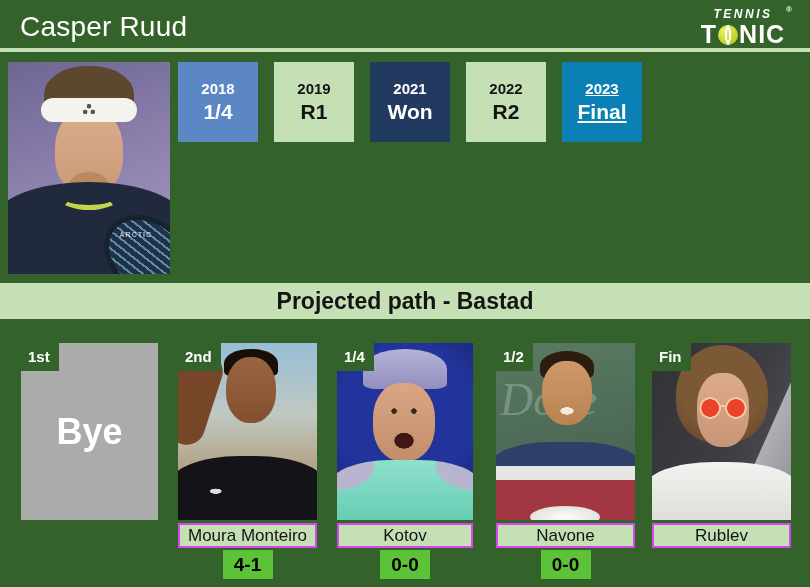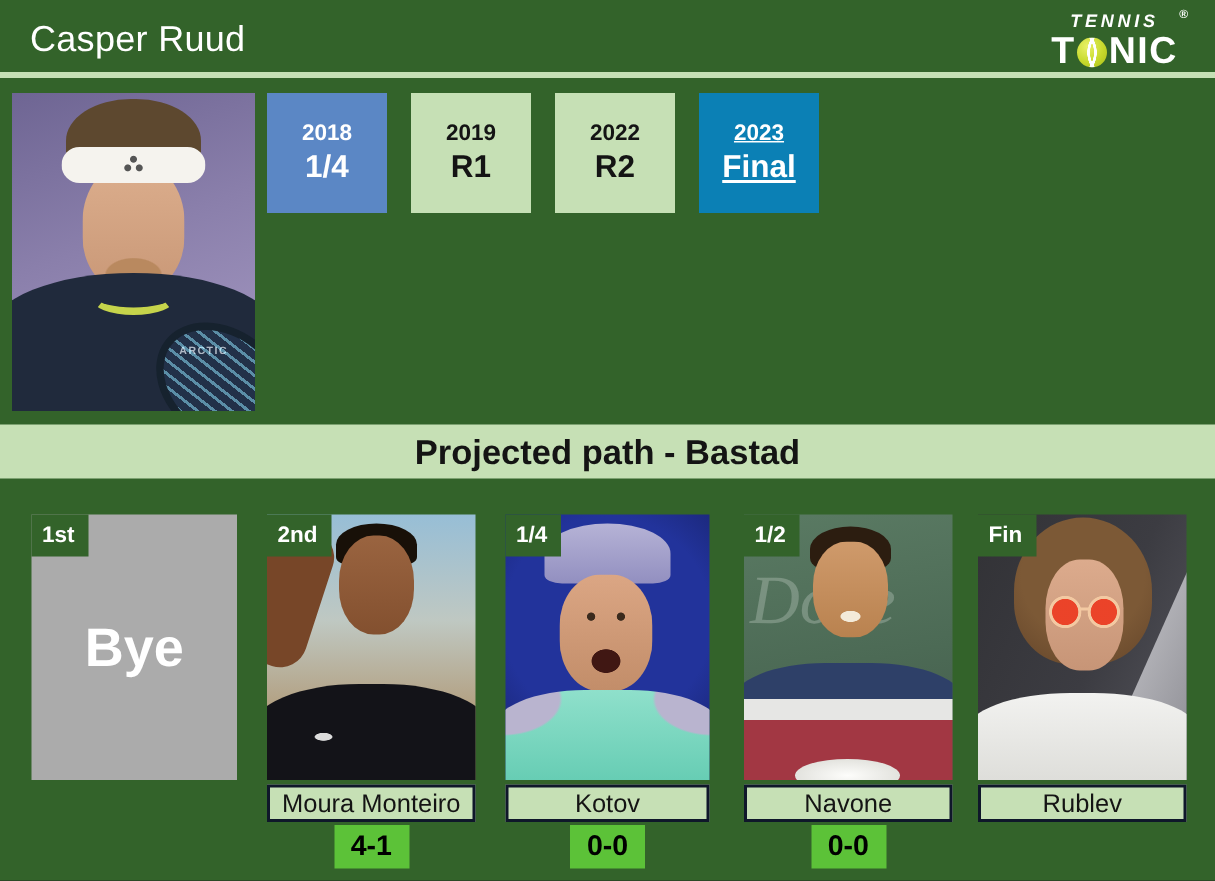--- a/index.html
+++ b/index.html
@@ -1,21 +1,21 @@
 <!DOCTYPE html>
 <html><head>
 <meta charset="utf-8">
 <style>
   * { margin:0; padding:0; box-sizing:border-box; }
   body { font-family:"Liberation Sans", sans-serif; background:#222; }
   .page { position:relative; width:810px; height:587px; background:#33632a; overflow:hidden; }
 
   
   .header { position:absolute; top:0; left:0; width:810px; height:52px; border-bottom:4px solid #c6e0b5; }
-  .page-title { position:absolute; left:20px; top:0; height:60px; line-height:54px; color:#ffffff; font-size:24px; font-weight:400; letter-spacing:.2px; }
+  .page-title { position:absolute; left:20px; top:0; height:60px; line-height:54px; color:#ffffff; font-size:28px; font-weight:400; letter-spacing:.2px; }
   .logo { position:absolute; top:7px; right:24px; width:86px; text-align:center; color:#fff; cursor:pointer; }
   .logo-top { font-style:italic; font-weight:bold; font-size:12px; letter-spacing:2.5px; position:relative; }
   .logo-reg { position:absolute; top:-2px; right:-6px; font-size:8px; font-style:normal; letter-spacing:0; }
   .logo-bottom { display:flex; align-items:center; justify-content:center; font-weight:bold; font-size:25px; letter-spacing:1px; line-height:1; margin-top:1px; }
   .ball { display:inline-block; width:20px; height:20px; border-radius:50%; margin:0 1px;
           background:
             radial-gradient(circle at -25% 50%, transparent 0 60%, #fff 61% 67%, transparent 68%),
             radial-gradient(circle at 125% 50%, transparent 0 60%, #fff 61% 67%, transparent 68%),
             radial-gradient(circle at 35% 30%, #e9f168 0, #c6d92c 55%, #a9bd17 100%); }
 
@@ -58,21 +58,21 @@
   .c1 { left:21px;  width:137px; }
   .c2 { left:178px; width:139px; }
   .c3 { left:337px; width:136px; }
   .c4 { left:496px; width:139px; }
   .c5 { left:652px; width:139px; }
   .round-label { position:absolute; top:0; left:0; z-index:3; background:#33632a; color:#fff;
                  font-size:15px; font-weight:bold; padding:5px 9px 6px 7px; }
   .photo { position:relative; width:100%; height:177px; overflow:hidden; cursor:pointer; }
   .bye-box { width:100%; height:177px; background:#ababab; display:flex; align-items:center; justify-content:center; }
   .bye-box span { color:#ffffff; font-size:36px; font-weight:bold; }
-  .namebar { margin-top:3px; width:100%; height:25px; background:#c6e0b5; border:2px solid #0f172a;
+  .namebar { margin-top:3px; width:100%; height:25px; background:#c6e0b5; border:2px solid #d946ef;
              display:flex; align-items:center; justify-content:center; font-size:17px; color:#141414; cursor:pointer; }
   .odds { margin:2px auto 0; width:50px; height:29px; display:flex; align-items:center; justify-content:center;
           font-size:19px; font-weight:bold; }
   .odds.green { background:#5cc238; color:#000; }
   .odds.red { background:#f80000; color:#fff;margin-top:44px; }
 
   
   .p-mm { background:linear-gradient(180deg,#97bed6 0%,#bfc8c2 40%,#b3a183 72%,#8e7d63 100%); }
   .mm-arm { position:absolute; top:8px; left:-8px; width:44px; height:94px; background:#774628; border-radius:18px; transform:rotate(18deg); }
   .mm-hair { position:absolute; top:6px; left:46px; width:54px; height:28px; background:#181008; border-radius:50% 50% 20% 20%; }
@@ -150,20 +150,24 @@
 
   <div class="years">
     <div class="ybox hb0">
       <div class="yr">2018</div>
       <div class="res">1/4</div>
     </div>
     <div class="ybox hb1">
       <div class="yr">2019</div>
       <div class="res">R1</div>
     </div>
+    <div class="ybox hb2">
+      <div class="yr">2021</div>
+      <div class="res">Won</div>
+    </div>
     <div class="ybox hb3">
       <div class="yr">2022</div>
       <div class="res">R2</div>
     </div>
     <div class="ybox hb4">
       <div class="yr">2023</div>
       <div class="res">Final</div>
     </div>
   </div>
 

